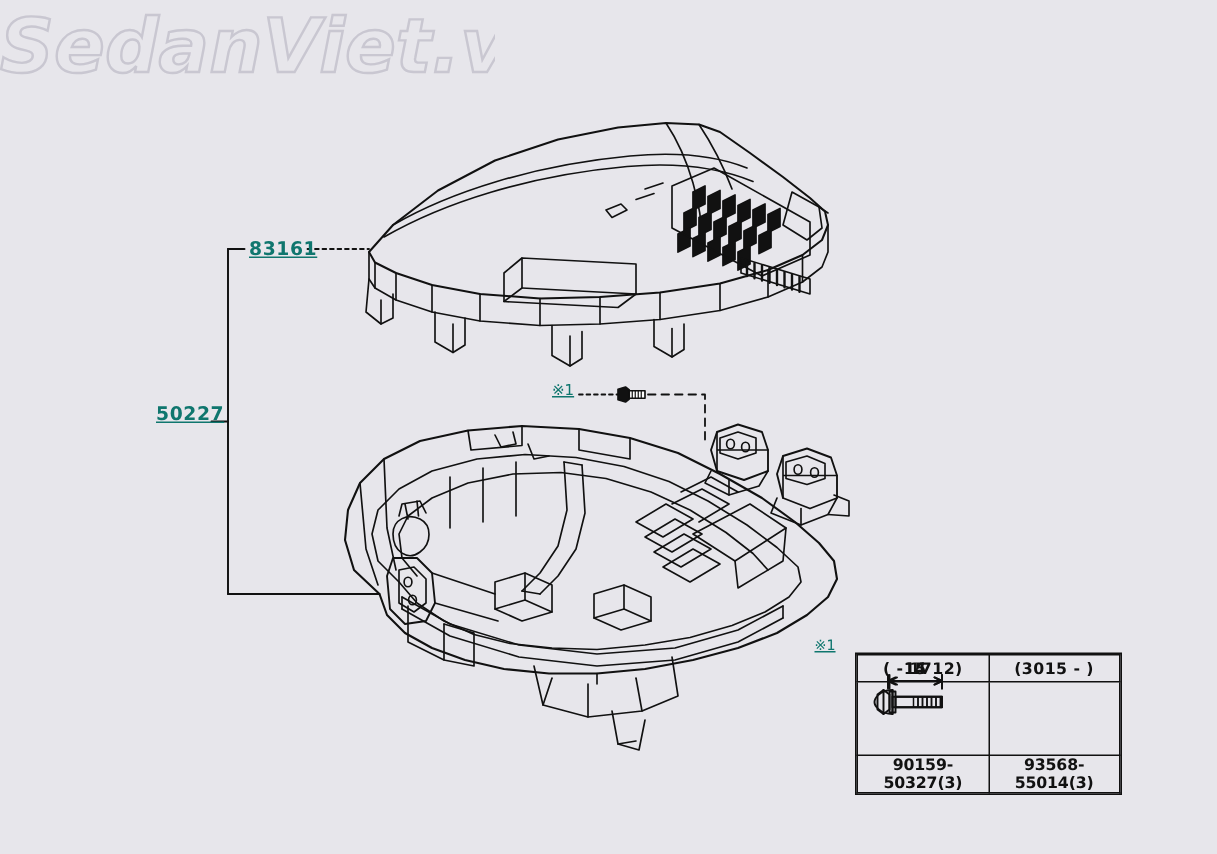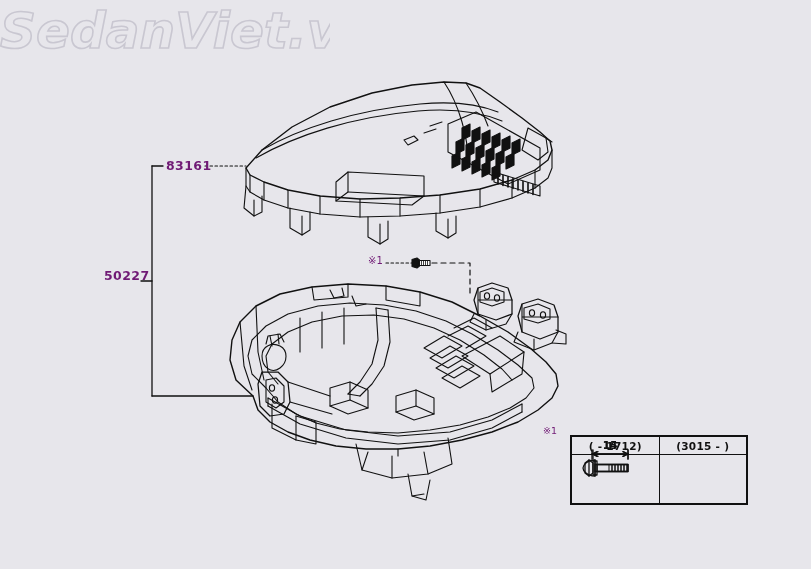--- a/index.html
+++ b/index.html
@@ -11,23 +11,24 @@
     position:relative;
   }
   #stage{position:absolute;inset:0;width:811px;height:569px;}
   #stage svg{position:absolute;top:0;left:0;}
 
   .lbl{
     position:absolute;
     font-family:"DejaVu Sans",sans-serif;
     font-weight:bold;
     font-size:12.5px;
-    color:#701a75;
+    color:#0f766e;
     letter-spacing:.4px;
     white-space:nowrap;
+    text-decoration:underline;
   }
   #lbl-83161{left:166px;top:158px;}
   #lbl-83108{left:104px;top:268px;}
   #lbl-star-mid{left:368px;top:255px;font-size:10px;font-weight:normal;letter-spacing:0;}
   #lbl-star-tbl{left:543px;top:425px;font-size:9.5px;font-weight:normal;letter-spacing:0;}
 
   
   #watermark{
     position:absolute;
     left:244px;top:252px;
@@ -368,17 +369,21 @@
               <path d="M24 28.5 L57 28.5 L57 35.5 L24 35.5 Z"></path>
 
               <path d="M38 28.5 L38 35.5 M41 28.5 L41 35.5 M44 28.5 L44 35.5
                        M47 28.5 L47 35.5 M50 28.5 L50 35.5 M53 28.5 L53 35.5
                        M56 28.5 L56 35.5" stroke-width="1"></path>
             </g>
             <text x="39" y="13" text-anchor="middle" font-family="DejaVu Sans, sans-serif" font-size="10.5" font-weight="bold" fill="#111">14</text>
           </svg>
         </td>
       </tr>
+      <tr>
+        <td class="pn-cell">90159-50327(3)</td>
+        <td class="pn-cell">93568-55014(3)</td>
+      </tr>
     </tbody>
       </table>
   </div>
 
 </div>
 
 </body></html>

